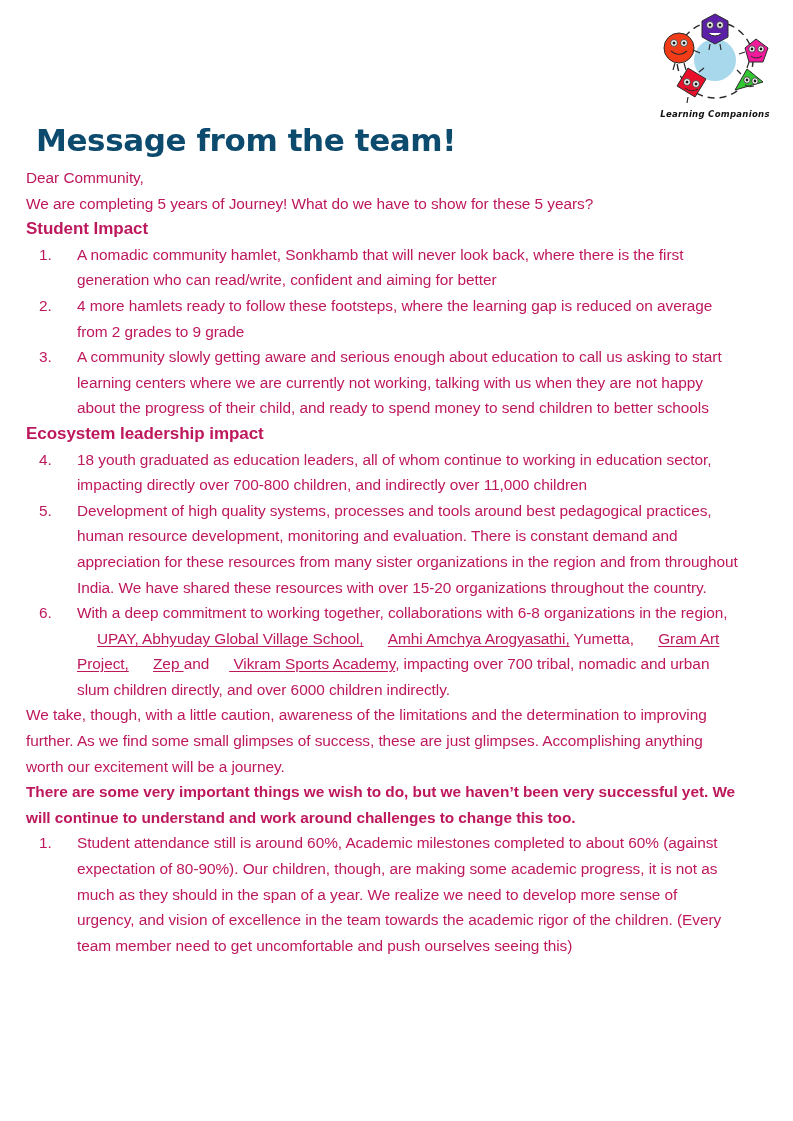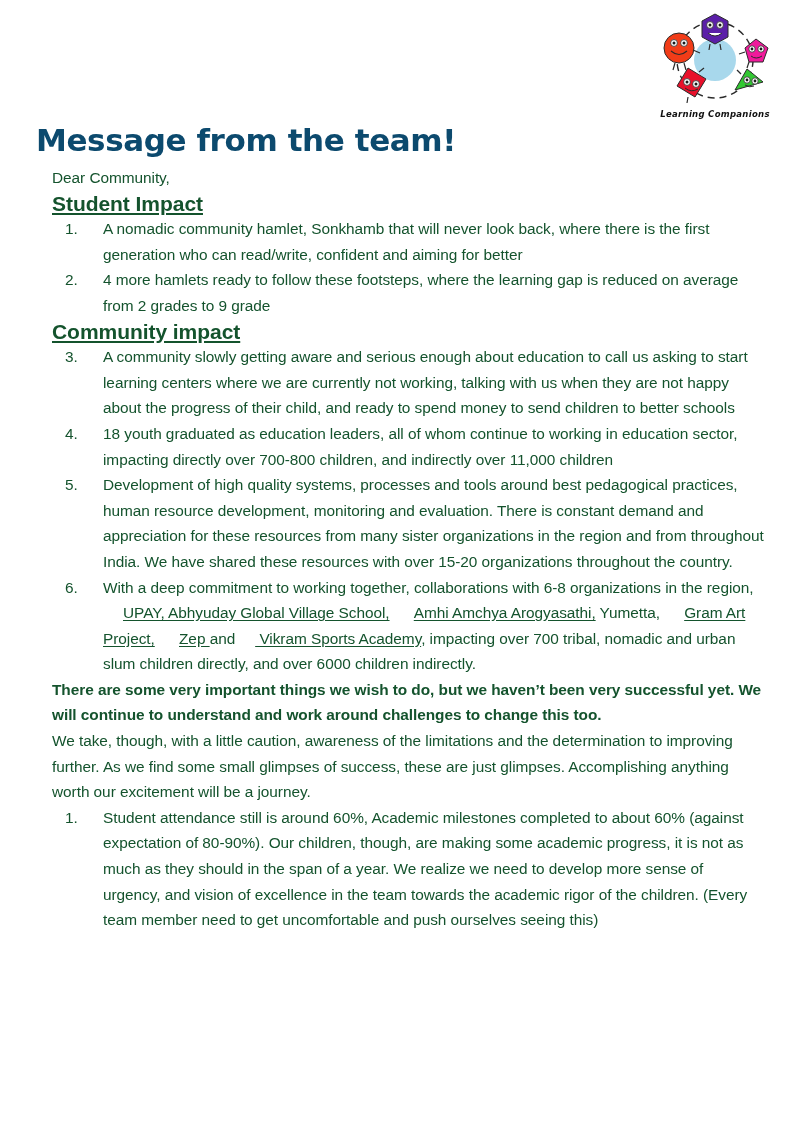--- a/index.html
+++ b/index.html
@@ -53,41 +53,40 @@
     font-weight: bold;
     color: #0c4a6e;
     letter-spacing: -0.4px;
     white-space: nowrap;
     margin-top: 44px;
   }
 
   
   .content {
     position: absolute;
-    left: 52px;
+    left: 26px;
     top: 165px;
     width: 712px;
     font-size: 15.4px;
     line-height: 25.6px;
-    color: #14532d;
+    color: #be185d;
     letter-spacing: -0.05px;
   }
 
   .para {
     margin: 0;
     padding: 0;
   }
   .para.bold { font-weight: bold; }
   .heading {
     margin: 0;
     padding: 0;
     font-weight: bold;
-    font-size: 21px;
+    font-size: 17px;
     line-height: 25.6px;
-    text-decoration: underline;
   }
 
   
   .li-row {
     display: flex;
     align-items: flex-start;
   }
   .li-marker {
     flex: 0 0 auto;
     width: 38px;
@@ -172,59 +171,60 @@
       </g>
     </svg>
     <div class="logo-caption">Learning Companions</div>
   </div>
 
   <div class="doc-title">Message from the team!</div>
 
   <div class="content">
 
     <p class="para">Dear Community,</p>
+    <p class="para">We are completing 5 years of Journey! What do we have to show for these 5 years?</p>
 
     <p class="heading">Student Impact</p>
 
     <div class="li-row">
       <span class="li-marker">1.</span>
       <span class="li-body">A nomadic community hamlet, Sonkhamb that will never look back, where there is the first generation who can read/write, confident and aiming for better</span>
     </div>
 
     <div class="li-row">
       <span class="li-marker">2.</span>
       <span class="li-body">4 more hamlets ready to follow these footsteps, where the learning gap is reduced on average from 2 grades to 9 grade</span>
     </div>
 
-    <p class="heading">Community impact</p>
 
     <div class="li-row">
       <span class="li-marker">3.</span>
       <span class="li-body">A community slowly getting aware and serious enough about education to call us asking to start learning centers where we are currently not working, talking with us when they are not happy about the progress of their child, and ready to spend money to send children to better schools</span>
     </div>
 
+    <p class="heading">Ecosystem leadership impact</p>
 
     <div class="li-row">
       <span class="li-marker">4.</span>
       <span class="li-body">18 youth graduated as education leaders, all of whom continue to working in education sector, impacting directly over 700-800 children, and indirectly over 11,000 children</span>
     </div>
 
     <div class="li-row">
       <span class="li-marker">5.</span>
       <span class="li-body">Development of high quality systems, processes and tools around best pedagogical practices, human resource development, monitoring and evaluation. There is constant demand and appreciation for these resources from many sister organizations in the region and from throughout India. We have shared these resources with over 15-20 organizations throughout the country.</span>
     </div>
 
     <div class="li-row">
       <span class="li-marker">6.</span>
       <span class="li-body"><span>With a deep commitment to working together, collaborations with 6-8 organizations in the region, </span><u class="link-u">UPAY,  Abhyuday Global Village School,</u><span> </span><u class="link-u">Amhi Amchya Arogyasathi,</u><span> Yumetta, </span><u class="link-u">Gram Art Project,</u><span> </span><u class="link-u">Zep </u><span>and</span><u class="link-u"> Vikram Sports Academy</u><span>, impacting over 700 tribal, nomadic and urban slum children directly, and over 6000 children indirectly.</span></span>
     </div>
 
+    <p class="para">We take, though, with a little caution, awareness of the limitations and the determination to improving further. As we find some small glimpses of success, these are just glimpses. Accomplishing anything worth our excitement will be a journey.</p>
+
     <p class="para bold">There are some very important things we wish to do, but we haven’t been very successful yet. We will continue to understand and work around challenges to change this too.</p>
-
-    <p class="para">We take, though, with a little caution, awareness of the limitations and the determination to improving further. As we find some small glimpses of success, these are just glimpses. Accomplishing anything worth our excitement will be a journey.</p>
 
     <div class="li-row">
       <span class="li-marker">1.</span>
       <span class="li-body"><span>Student </span><b class="strong">attendance still is around 60%, Academic milestones</b><span> completed to about </span><b class="strong">60%</b><span> (against expectation of 80-90%). Our children, though, are making some academic progress, it is not as much as they should in the span of a year. We realize we need to develop more sense of urgency, and vision of excellence in the team towards the academic rigor of the children. (Every team member need to get uncomfortable and push ourselves seeing this)</span></span>
     </div>
 
   </div>
 </div>
 
 </body></html>

